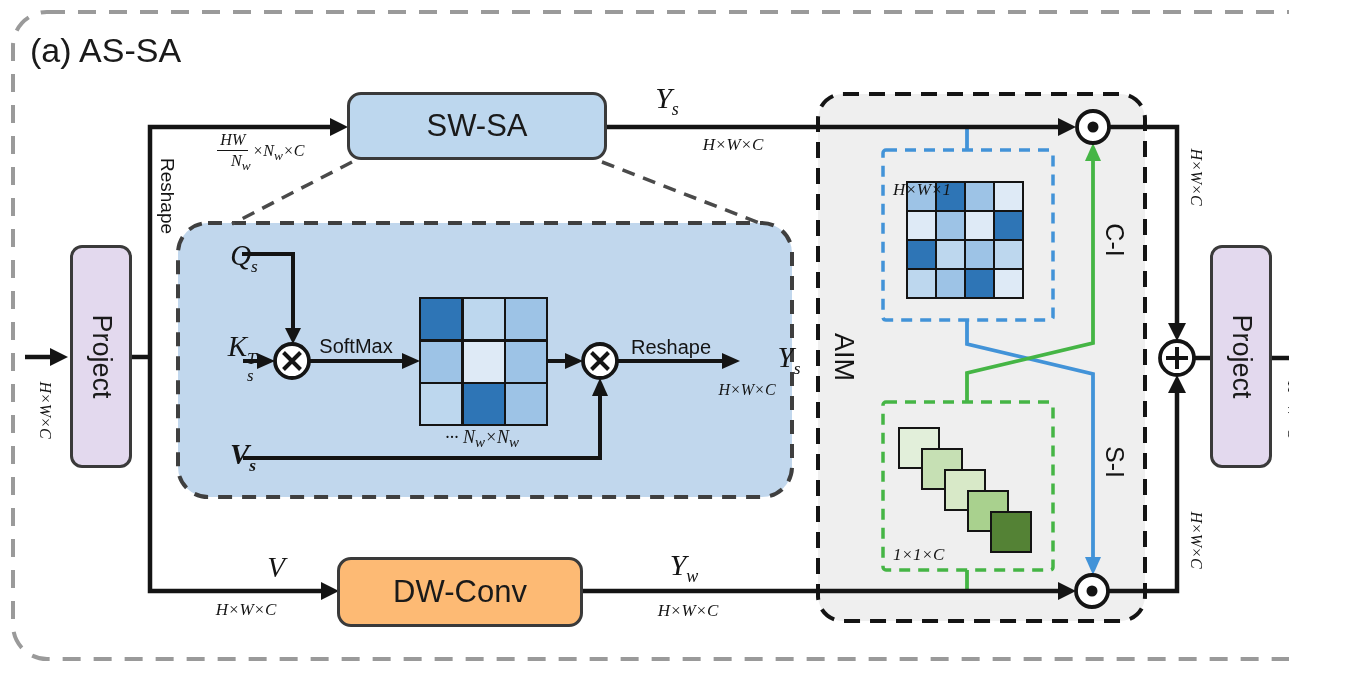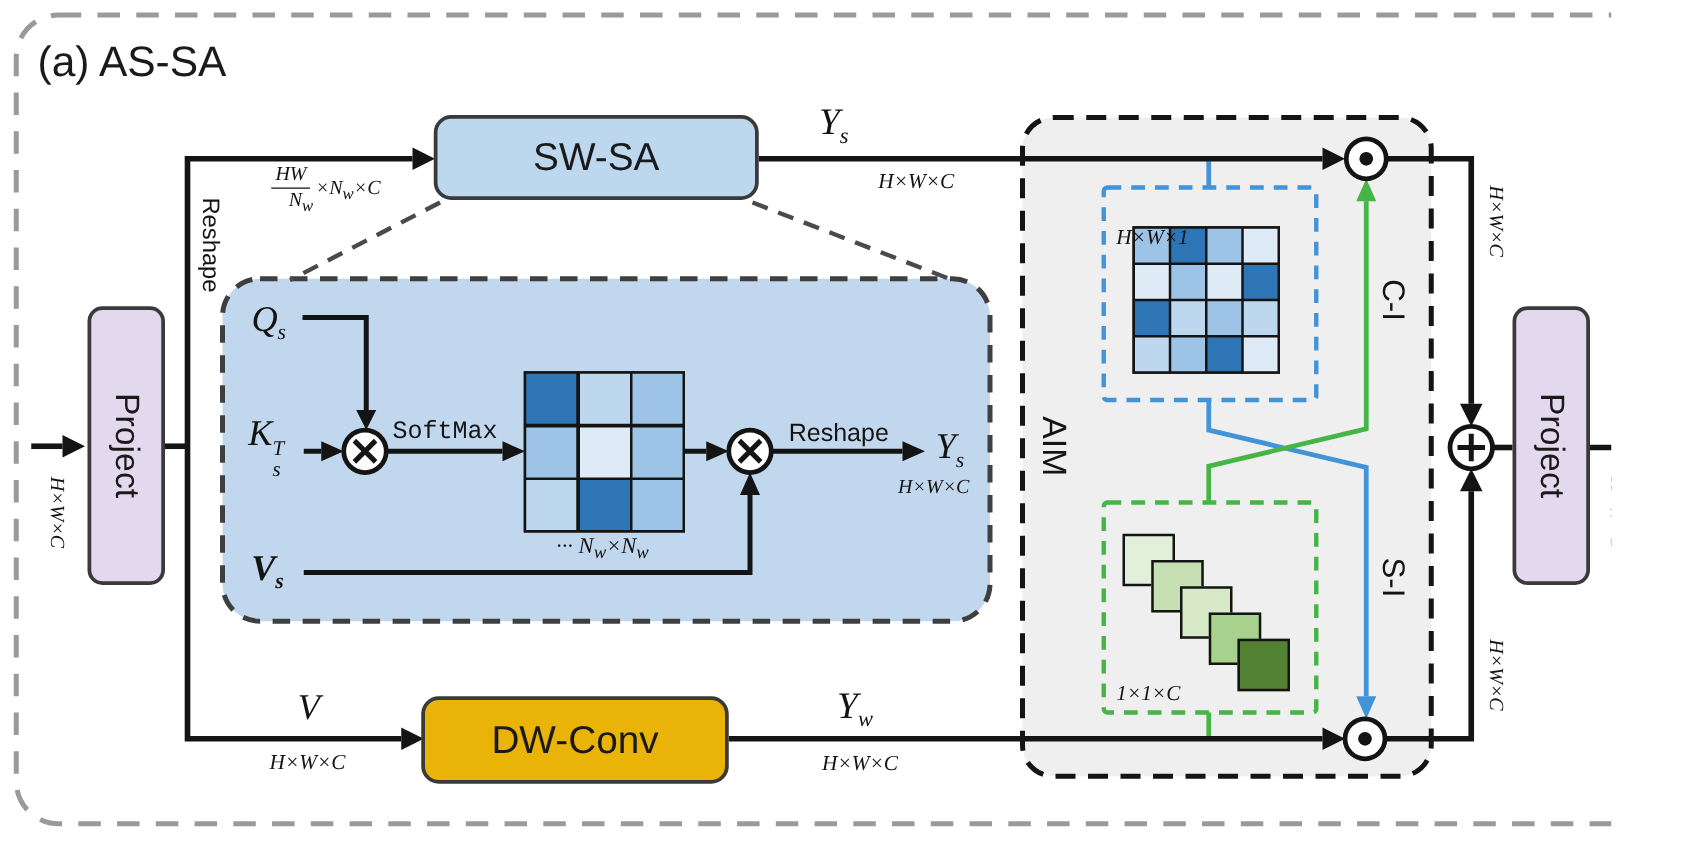--- a/index.html
+++ b/index.html
@@ -9,32 +9,32 @@
   }
   .layer{position:absolute; left:0; top:0;}
   
   .node{
     position:absolute; box-sizing:border-box;
     display:flex; align-items:center; justify-content:center;
     border:3px solid #3a3a3a; border-radius:14px;
     font-family:"Liberation Sans", sans-serif; color:#1a1a1a;
   }
   .node-swsa  {left:347px; top:92px;  width:260px; height:68px; background:#bdd7ee; font-size:31px;}
-  .node-dwconv{left:337px; top:557px; width:246px; height:70px; background:#eab308; font-size:31px;}
+  .node-dwconv{left:337px; top:557px; width:246px; height:70px; background:#fdba74; font-size:31px;}
   .node-proj-l{left:70px;   top:245px; width:62px; height:223px; background:#e3d9ee; border-radius:12px;}
   .node-proj-r{left:1210px; top:245px; width:62px; height:223px; background:#e3d9ee; border-radius:12px;}
   .rot90{transform:rotate(90deg); white-space:nowrap;}
   .proj-label{font-size:27px;}
   
   .ctext{position:absolute; transform:translate(-50%,-50%); white-space:nowrap;}
   .vtext{position:absolute; transform:translate(-50%,-50%) rotate(90deg); white-space:nowrap;}
   .math{font-family:"Liberation Serif", serif; font-style:italic;}
   .math sub{font-size:60%; font-style:italic;}
   .big-math{font-size:30px;}
-  .mid-math{font-size:29px;}
+  .mid-math{font-size:29px;margin-left:29px;}
   .dim{font-family:"Liberation Serif", serif; font-style:italic; font-size:17px;}
   .dim-sm{font-size:16px;}
   .sans20{font-size:20px; font-family:"Liberation Sans", sans-serif;}
   .title{position:absolute; left:30px; top:31px; font-size:34px; color:#1a1a1a;}
   .inner-title{font-size:26px; color:#1a1a1a;}
   .io-label{font-size:25px;}
   .aim-label{font-size:27px;}
   .reshape-branch{font-size:19px;}
   
   .stack{display:inline-flex; flex-direction:column; font-size:58%; line-height:1.0; vertical-align:-0.5em; text-align:left;}
@@ -193,21 +193,21 @@
   </div>
   <div class="ctext math mid-math" style="left:213px; top:358px;">
     <span>K</span><span class="stack">
         <span>T</span>
         <span>s</span>
       </span>
   </div>
   <div class="ctext math mid-math" style="left:214px; top:457px;font-weight:bold;">
     <span>V</span><sub>s</sub>
   </div>
-  <div class="ctext sans20" style="left:356px; top:346px;font-family:Liberation Mono, monospace;">SoftMax</div>
+  <div class="ctext sans20" style="left:356px; top:346px;">SoftMax</div>
   <div class="ctext sans20" style="left:671px; top:347px;">Reshape</div>
   <div class="ctext math mid-math" style="left:760px; top:360px;">
     <span>Y</span><sub>s</sub>
   </div>
   <div class="ctext dim dim-sm" style="left:747px; top:390px;">H×W×C</div>
   <div class="ctext dim" style="left:482px; top:439px; font-size:18px;">
     <span>··· </span><span>N</span><sub>w</sub><span>×</span><span>N</span><sub>w</sub>
   </div>
 
   <div class="grid grid3">

